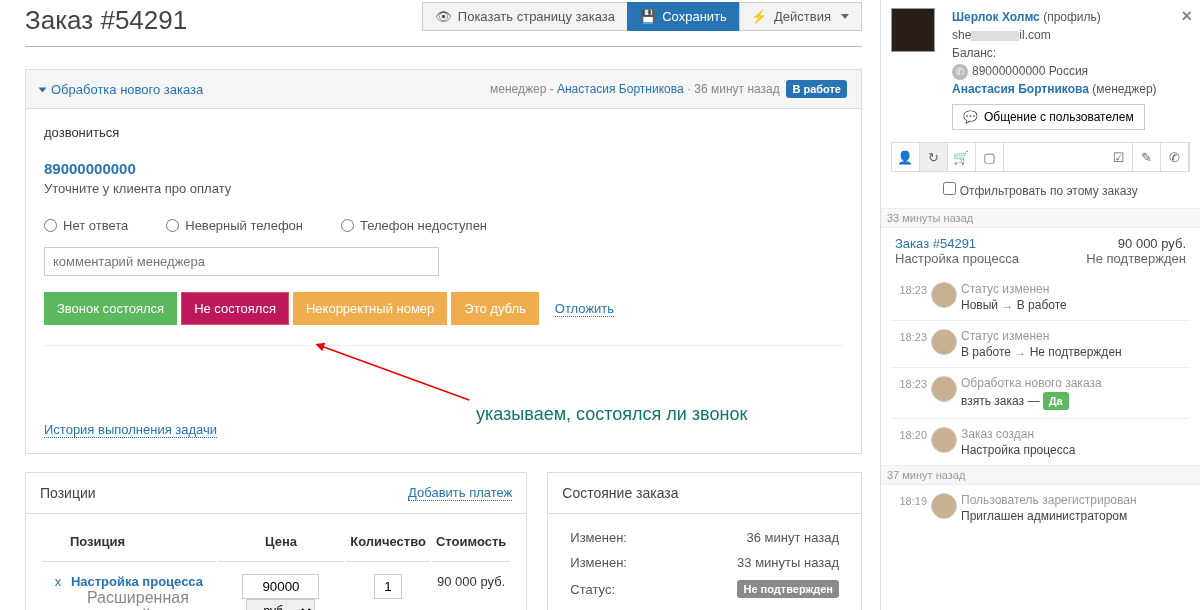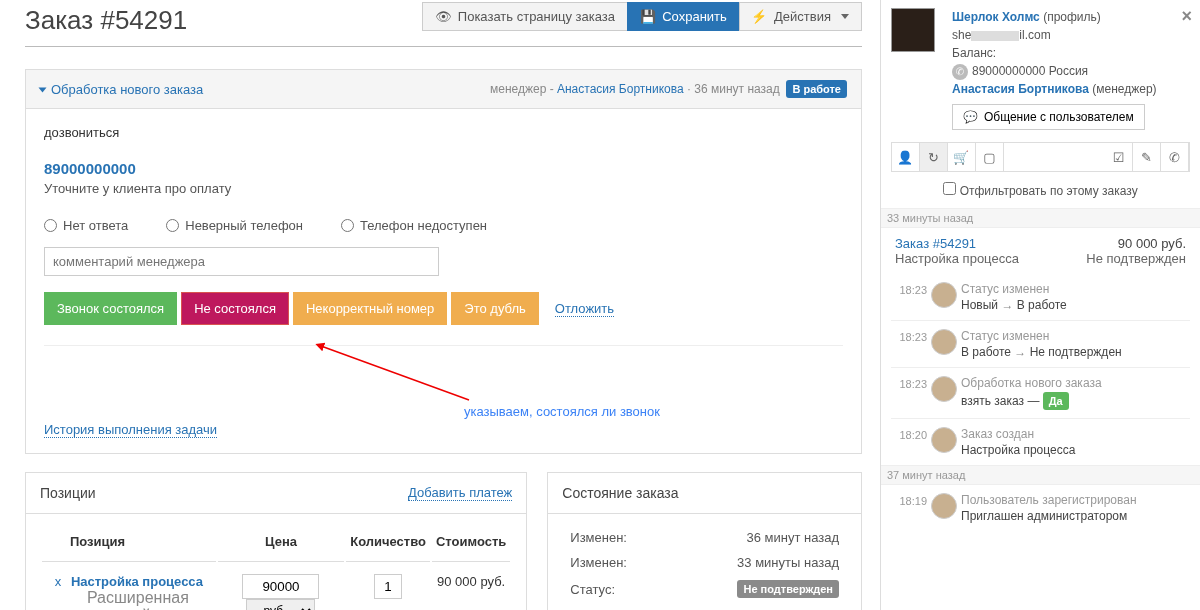--- a/index.html
+++ b/index.html
@@ -31,21 +31,21 @@
 .hint{color:#555;margin-top:4px}
 .radios{margin:22px 0 14px 0;display:flex;gap:38px;color:#555}
 .radios label{display:flex;align-items:center;gap:6px;cursor:pointer}
 .comment{width:395px;padding:6px 8px;border:1px solid #ccc;font-size:13px}
 .actions{margin:16px 0 8px 0;display:flex;gap:4px;align-items:center}
 .actions .btn{padding:8px 12px}
 .postpone{margin-left:12px;color:#2873b4}
 hr{border:none;border-top:1px solid #eee;margin:20px 0 16px 0}
 .arrow{position:relative;height:60px}
 .arrow svg{position:absolute;left:265px;top:-22px}
-.annot{color:#3b82f6;font-size:13px;position:absolute;left:420px;top:42px}
+.annot{color:#0f766e;font-size:18px;position:absolute;left:432px;top:42px}
 .histlink{color:#2873b4;border-bottom:1px dotted #2873b4;cursor:pointer}
 .row2{display:flex;gap:20px;margin-top:4px}
 .card{border:1px solid #ddd;flex:1}
 .card-hd{padding:12px 14px;border-bottom:1px solid #ddd;display:flex;align-items:center}
 .card-hd .title{flex:1;color:#444;font-size:14px}
 .card-body{padding:10px 14px}
 table.positions{width:100%;font-size:13px}
 table.positions th{text-align:center;font-weight:bold;color:#333;padding:8px 4px 12px 4px;border-bottom:1px solid #ddd}
 table.positions th:first-child{text-align:left;padding-left:28px}
 table.positions td{padding:10px 4px 0 4px;vertical-align:top;text-align:center}

